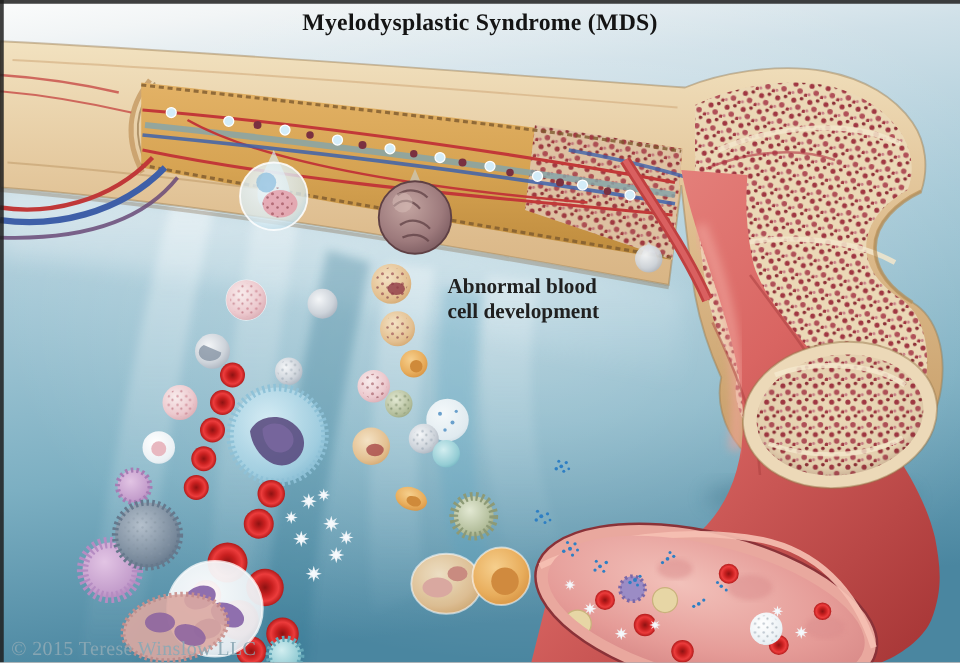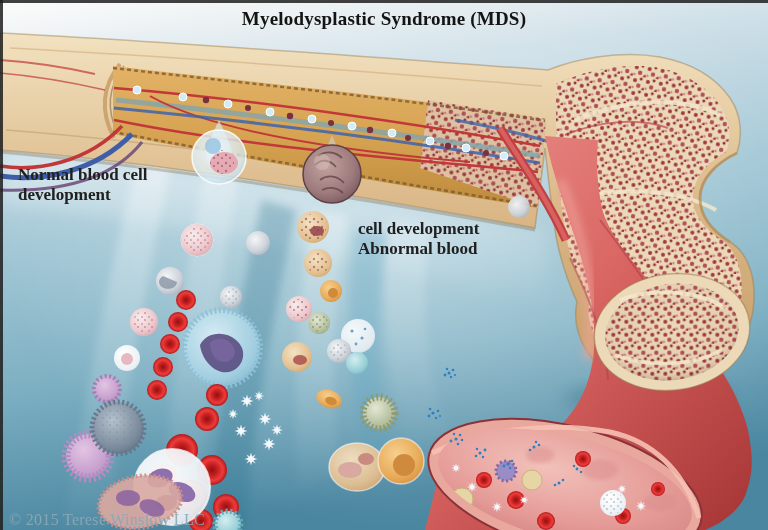--- a/index.html
+++ b/index.html
@@ -534,25 +534,21 @@
     <circle cx="519" cy="207" r="11" fill="url(#gGrey)" opacity="0.9"></circle>
   </g>
 </g>
 </svg>
 
 <div class="edge top"></div>
 <div class="edge left"></div>
 
 <div class="title">Myelodysplastic Syndrome (MDS)</div>
 
-<div class="lbl lbl-normal">
-  <div>Normal blood cell</div>
-  <div>development</div>
+
+<div class="lbl lbl-abnormal">
+  <div>Abnormal blood</div>
+  <div>cell development</div>
 </div>
 
-<div class="lbl lbl-abnormal">
-  <div>cell development</div>
-  <div>Abnormal blood</div>
+<div class="copyright">© 2015 Terese Winslow LLC</div>
+
 </div>
 
-<div class="copyright">© 2015 Terese Winslow LLC</div>
-
-</div>
-
 </body></html>

